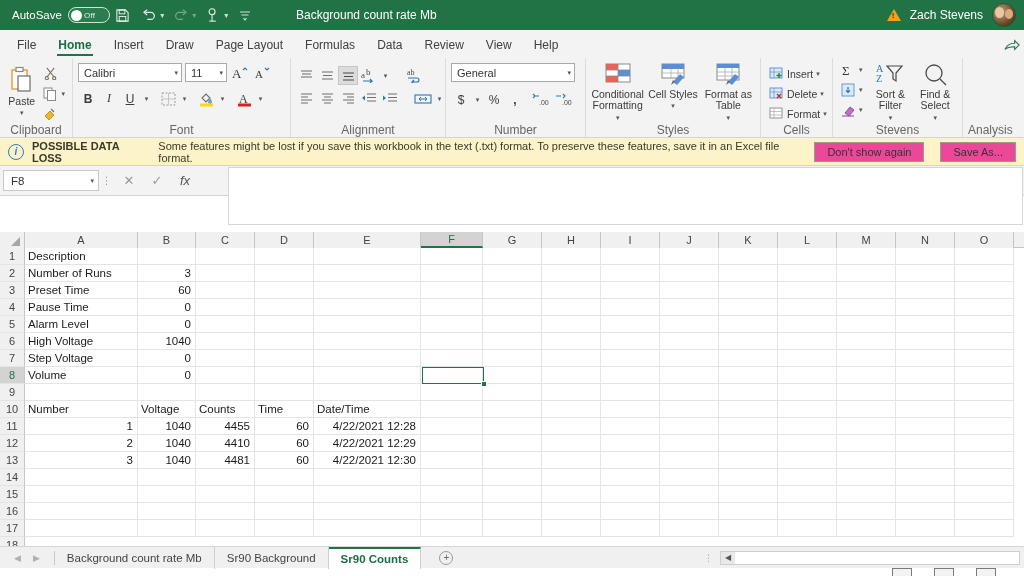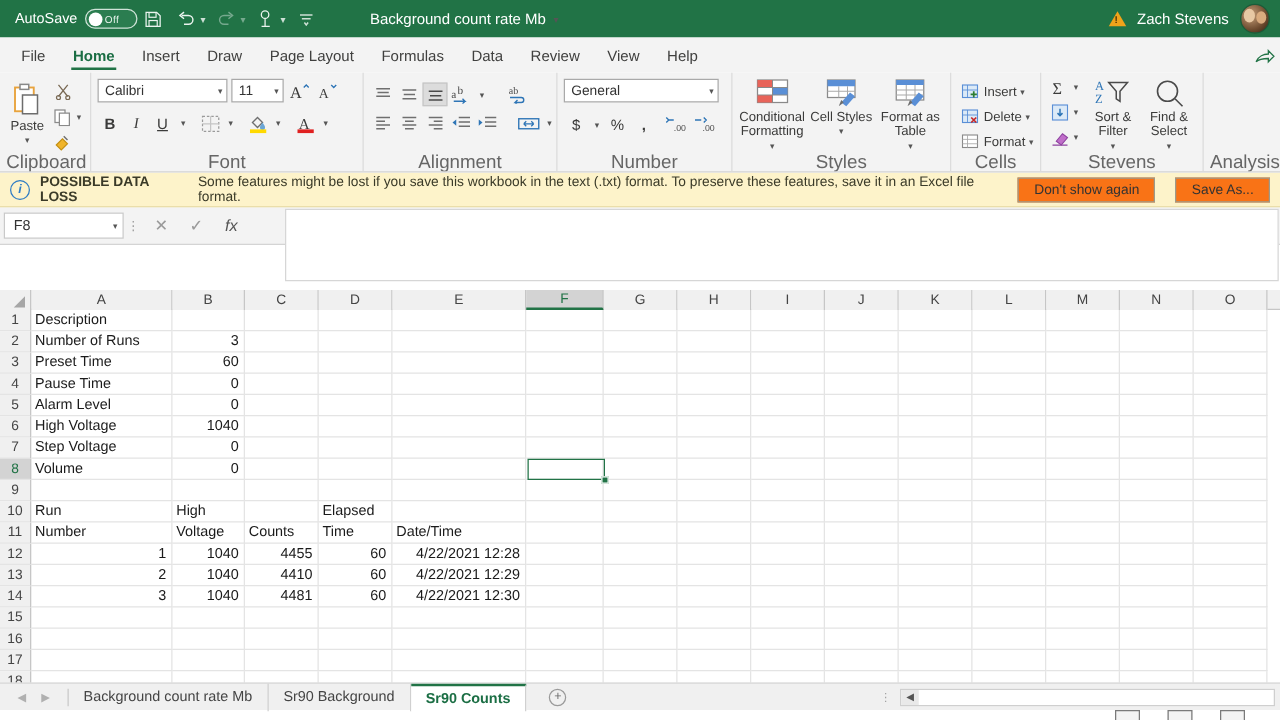--- a/index.html
+++ b/index.html
@@ -90,21 +90,21 @@
 
   
   .ribbon {
     height: 80px; background: #f3f3f3; border-bottom: 1px solid #d4d4d4;
     display: flex; align-items: stretch; position: relative; overflow: hidden;
   }
   .group { position: relative; display: flex; flex-direction: column; padding: 2px 5px 0 5px; justify-content: flex-end; }
   .group + .group { border-left: 1px solid #dcdcdc; }
   .g-body { flex: 1; display: flex; align-items: flex-start; gap: 2px; padding-top: 3px; }
   .g-label {
-    font-size: 15px; color: #666; text-align: center; height: 14px; line-height: 14px;
+    font-size: 12px; color: #666; text-align: center; height: 14px; line-height: 14px;
     position: relative;
   }
 
   .bigbtn {
     display: flex; flex-direction: column; align-items: center; width: 46px;
     font-size: 10.5px; color: #3b3b3a; line-height: 11px; padding-top: 2px;
   }
   .bigbtn .ic { height: 32px; display: flex; align-items: center; justify-content: center; }
   .smallrow { display: flex; flex-direction: column; gap: 1px; padding-top: 2px; }
   .sbtn {
@@ -146,21 +146,21 @@
     display: flex; align-items: center; padding: 0 8px; gap: 8px;
   }
   .info-ic {
     width: 16px; height: 16px; border-radius: 50%; border: 1.4px solid #2e7cc4;
     color: #2e7cc4; font-size: 10px; font-style: italic; font-weight: bold;
     display: flex; align-items: center; justify-content: center; flex: none;
   }
   .msg-strong { font-size: 11px; font-weight: bold; color: #3a3a28; }
   .msg-text { font-size: 11px; color: #3a3a28; }
   .msgbtn {
-    border: 1px solid #9b9b8c; background: #f97316; font-size: 11px; color: #333;
+    border: 1px solid #9b9b8c; background: #ec4899; font-size: 11px; color: #333;
     padding: 3px 12px; margin-left: auto; white-space: nowrap;
   }
   .msgbtn + .msgbtn { margin-left: 8px; }
 
   
   .fbar { height: 30px; background: #f3f3f3; display: flex; align-items: center;
           border-bottom: 1px solid #d4d4d4; position: relative; }
   .namebox {
     width: 96px; height: 21px; margin-left: 3px; background: #fff;
     border: 1px solid #c9c9c9; display: flex; align-items: center;
@@ -927,37 +927,20 @@
             <div class="gc" style="width: 59px;"></div>
             <div class="gc" style="width: 59px;"></div>
             <div class="gc" style="width: 59px;"></div>
             <div class="gc" style="width: 59px;"></div>
             <div class="gc" style="width: 59px;"></div>
             <div class="gc" style="width: 59px;"></div>
             <div class="gc" style="width: 59px;"></div>
             <div class="gc" style="width: 59px;"></div>
           </div>
           <div class="grow">
-            <div class="gc" style="width: 113px;">Run</div>
-            <div class="gc" style="width: 58px;">High</div>
-            <div class="gc" style="width: 59px;"></div>
-            <div class="gc" style="width: 59px;">Elapsed</div>
-            <div class="gc" style="width: 107px;"></div>
-            <div class="gc" style="width: 62px;"></div>
-            <div class="gc" style="width: 59px;"></div>
-            <div class="gc" style="width: 59px;"></div>
-            <div class="gc" style="width: 59px;"></div>
-            <div class="gc" style="width: 59px;"></div>
-            <div class="gc" style="width: 59px;"></div>
-            <div class="gc" style="width: 59px;"></div>
-            <div class="gc" style="width: 59px;"></div>
-            <div class="gc" style="width: 59px;"></div>
-            <div class="gc" style="width: 59px;"></div>
-          </div>
-          <div class="grow">
             <div class="gc" style="width: 113px;">Number</div>
             <div class="gc" style="width: 58px;">Voltage</div>
             <div class="gc" style="width: 59px;">Counts</div>
             <div class="gc" style="width: 59px;">Time</div>
             <div class="gc" style="width: 107px;">Date/Time</div>
             <div class="gc" style="width: 62px;"></div>
             <div class="gc" style="width: 59px;"></div>
             <div class="gc" style="width: 59px;"></div>
             <div class="gc" style="width: 59px;"></div>
             <div class="gc" style="width: 59px;"></div>

